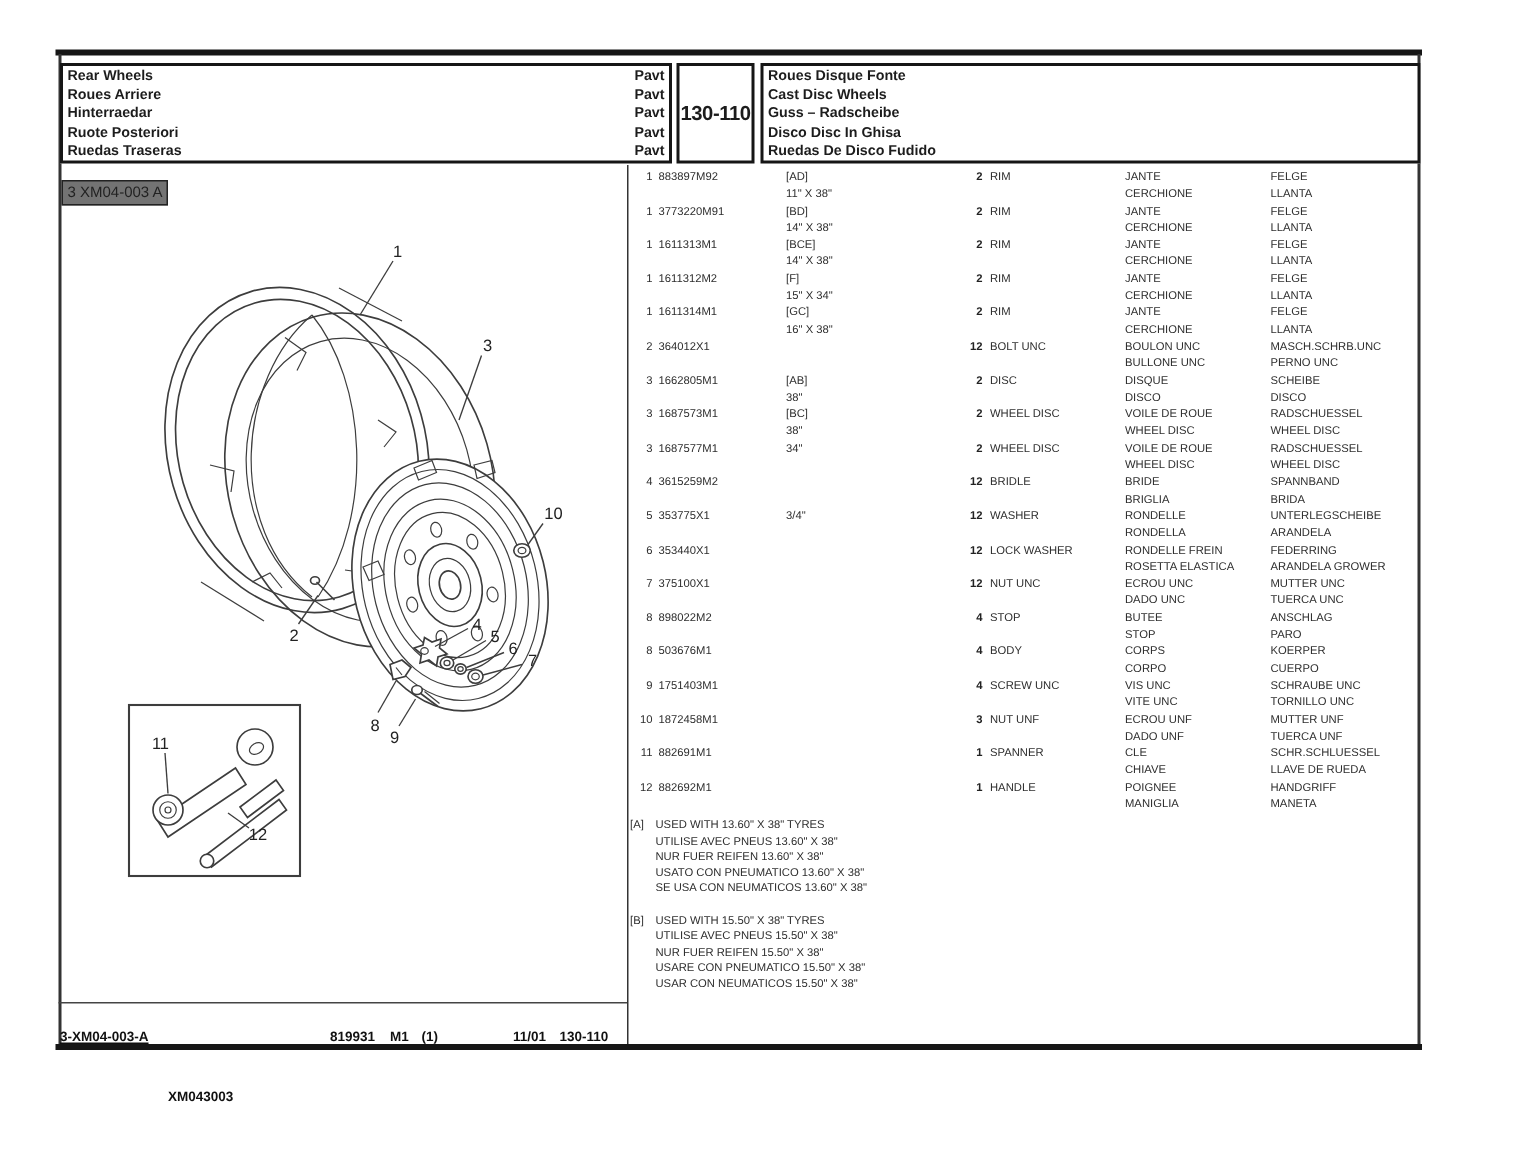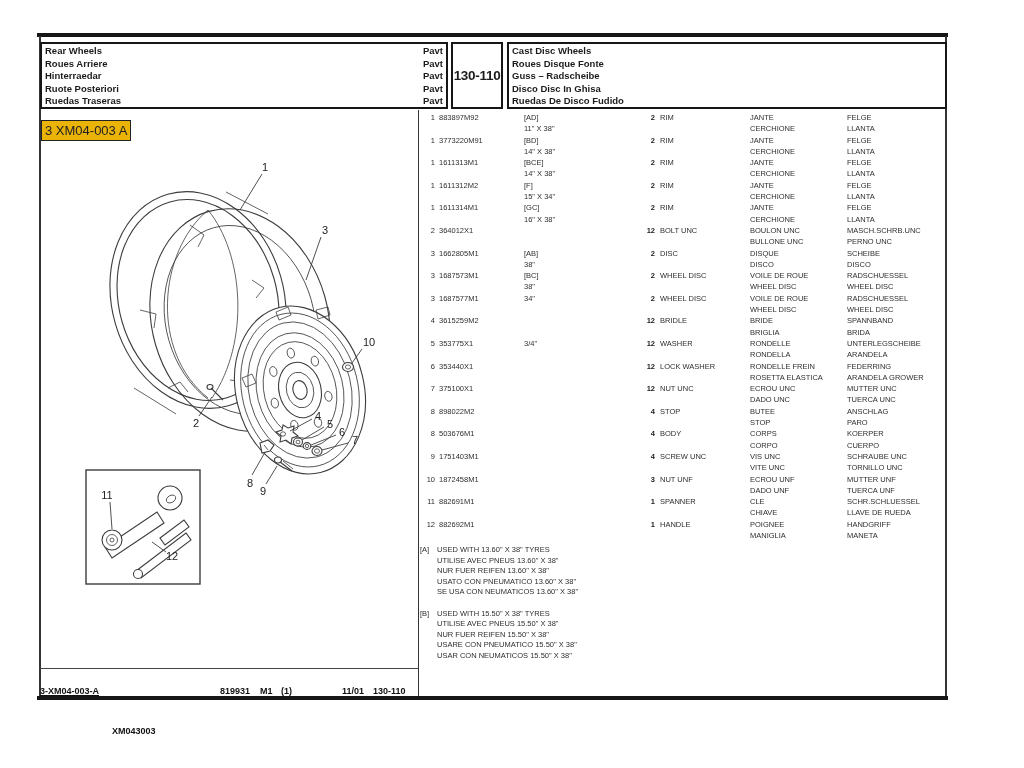--- a/index.html
+++ b/index.html
@@ -18,21 +18,21 @@
   }
   .hrow{display:flex;justify-content:space-between;font-size:9.5px;font-weight:bold;line-height:12.6px;white-space:nowrap;}
   .pagebox{
     position:absolute;border:2px solid #161616;box-sizing:border-box;background:#fff;
     display:flex;align-items:center;justify-content:center;
     font-size:13.5px;font-weight:bold;letter-spacing:-0.3px;
   }
   
   .reflabel{
     position:absolute;border:1.5px solid #222;padding:2px 3px;
-    font-size:13px;color:#222;background:#eab308;white-space:nowrap;
+    font-size:10px;color:#222;background:#737373;white-space:nowrap;
   }
   
   .ptable{position:absolute;left:424px;top:112px;width:508px;}
   .prow{
     display:grid;
     grid-template-columns:15px 85px 120px 16px 90px 97px auto;
     min-height:22.6px;font-size:7.5px;line-height:11.2px;color:#2e2e2e;
     white-space:nowrap;
   }
   .prow .ref{text-align:right;padding-right:4px;}
@@ -85,24 +85,24 @@
       <span>Pavt</span>
     </div>
     </div>
 
   <div class="pagebox" style="left:451px;top:42px;width:52px;height:67px;">
     <span>130-110</span>
   </div>
 
   <div class="hbox" style="left:507px;top:42px;width:440px;height:67px;">
       <div class="hrow">
+      <span>Roues Disque Fonte</span>
+    </div>
+      <div class="hrow">
       <span>Cast Disc Wheels</span>
-    </div>
-      <div class="hrow">
-      <span>Roues Disque Fonte</span>
     </div>
       <div class="hrow">
       <span>Guss – Radscheibe</span>
     </div>
       <div class="hrow">
       <span>Disco Disc In Ghisa</span>
     </div>
       <div class="hrow">
       <span>Ruedas De Disco Fudido</span>
     </div>

